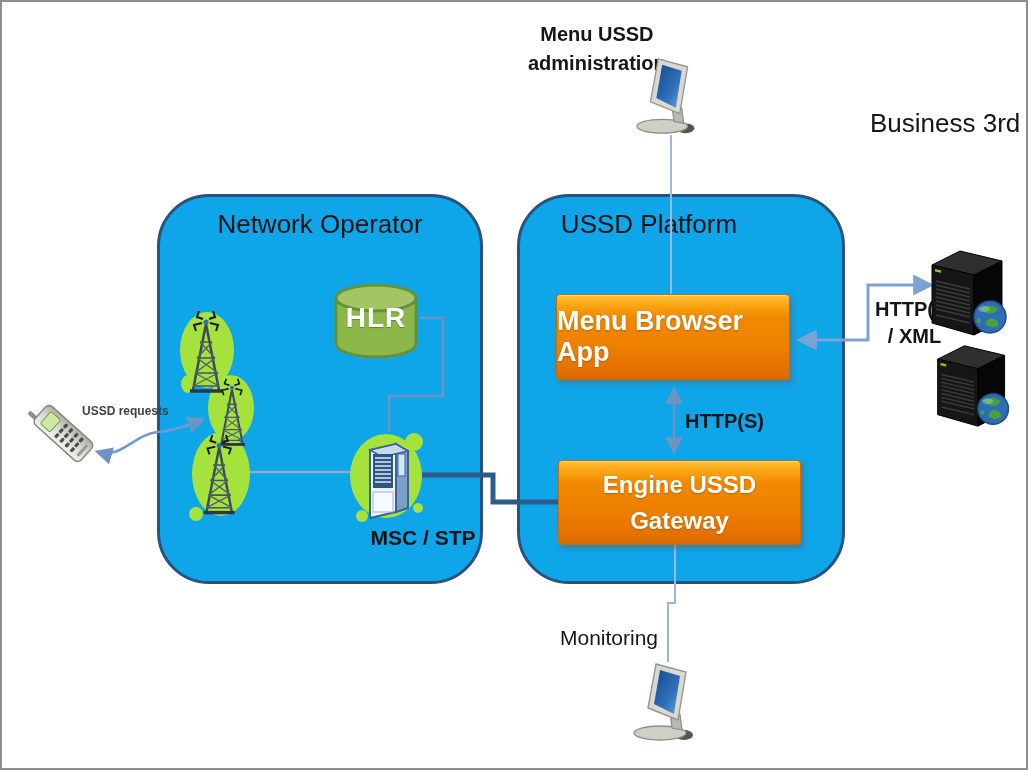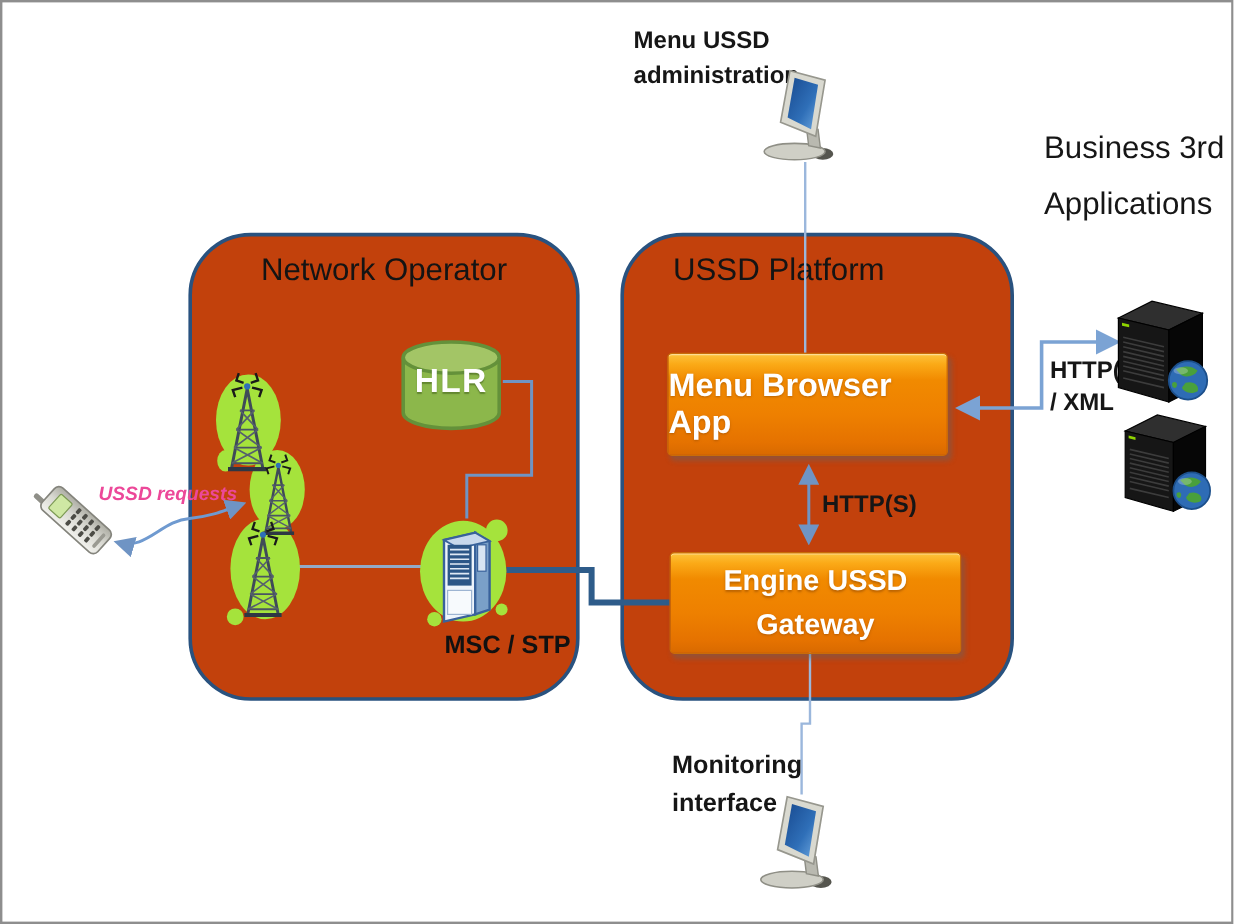--- a/index.html
+++ b/index.html
@@ -3,53 +3,53 @@
 <meta charset="utf-8">
 <style>
   html,body{margin:0;padding:0;background:#fff;}
   #canvas{
     position:relative;width:1028px;height:770px;background:#ffffff;
     border:2px solid #8e8e8e;box-sizing:border-box;overflow:hidden;
     font-family:"Liberation Sans", sans-serif;color:#151515;
   }
   
   .group-box{
-    position:absolute;background:#c2410c;border:3.5px solid #29527f;
+    position:absolute;background:#0ea5e9;border:3.5px solid #29527f;
     border-radius:52px;box-sizing:border-box;z-index:1;padding-left:24px;
   }
   .group-title{
     position:absolute;left:0;right:0;top:12px;text-align:center;
     font-size:26px;font-weight:500;color:#141414;letter-spacing:0;z-index:4;
   }
   
   .orange-box{
     position:absolute;z-index:3;border-radius:4px;
     background:linear-gradient(180deg,#fdc33c 0%,#fbaa17 10%,#f18a00 26%,#ee8000 60%,#e57200 88%,#d96a00 100%);
     border:1px solid #c96c08;
     box-shadow:2.5px 3.5px 4px rgba(100,100,100,.45), inset 0 1px 0 rgba(255,255,255,.45);
     display:flex;align-items:center;justify-content:center;flex-direction:column;
     color:#fff;font-weight:bold;text-shadow:0 1px 2px rgba(140,70,0,.55);
   }
   .annot{position:absolute;z-index:4;color:#161616;}
-  .annot div{white-space:nowrap;}
+  .annot div{white-space:nowrap;text-align:center;}
   .bold20{font-size:20px;font-weight:bold;line-height:29px;}
   .big-label{font-size:26px;font-weight:500;line-height:46px;}
   svg{display:block;}
   .icon-layer{position:absolute;z-index:5;}
   #connector-layer{position:absolute;left:0;top:0;z-index:2;pointer-events:none;}
   #hlr-label{
     position:absolute;left:330px;top:300px;width:88px;text-align:center;z-index:6;
     color:#fff;font-size:28px;font-weight:700;letter-spacing:1px;text-shadow:0 1px 1px rgba(70,100,30,.6);
   }
   #msc-label{
     position:absolute;left:328px;top:524px;width:114px;text-align:center;z-index:6;
     color:#111;font-size:21px;font-weight:bold;margin-left:36px;
   }
   #ussd-requests{
-    position:absolute;left:80px;top:402px;z-index:6;font-size:16px;font-weight:600;color:#ec4899;font-style:italic;
+    position:absolute;left:80px;top:402px;z-index:6;font-size:12px;font-weight:600;color:#404040;
   }
 </style>
 </head>
 <body>
 
 <div id="canvas">
 
   <div class="group-box" style="left:155px;top:192px;width:326px;height:390px;">
     <div class="group-title">Network Operator</div>
   </div>
@@ -217,30 +217,28 @@
     <use href="#globe" transform="translate(66,72)"></use>
   </svg>
 
   <div class="annot bold20" style="left:526px;top:18px;">
     <div>Menu USSD</div>
     <div>administration</div>
   </div>
 
   <div class="annot big-label" style="left:868px;top:98px;">
     <div>Business 3rd</div>
-    <div>Applications</div>
   </div>
 
   <div class="annot bold20" style="left:683px;top:405px;">
     <div>HTTP(S)</div>
   </div>
 
   <div class="annot bold20" style="left:873px;top:294px;line-height:27px;">
     <div>HTTP(S)</div>
     <div>/ XML</div>
   </div>
 
-  <div class="annot" style="left:558px;top:620px;font-size:21px;font-weight:bold;line-height:32px;">
+  <div class="annot" style="left:558px;top:620px;font-size:21px;font-weight:normal;line-height:32px;">
     <div>Monitoring</div>
-    <div>interface</div>
   </div>
 
 </div>
 
 </body></html>

